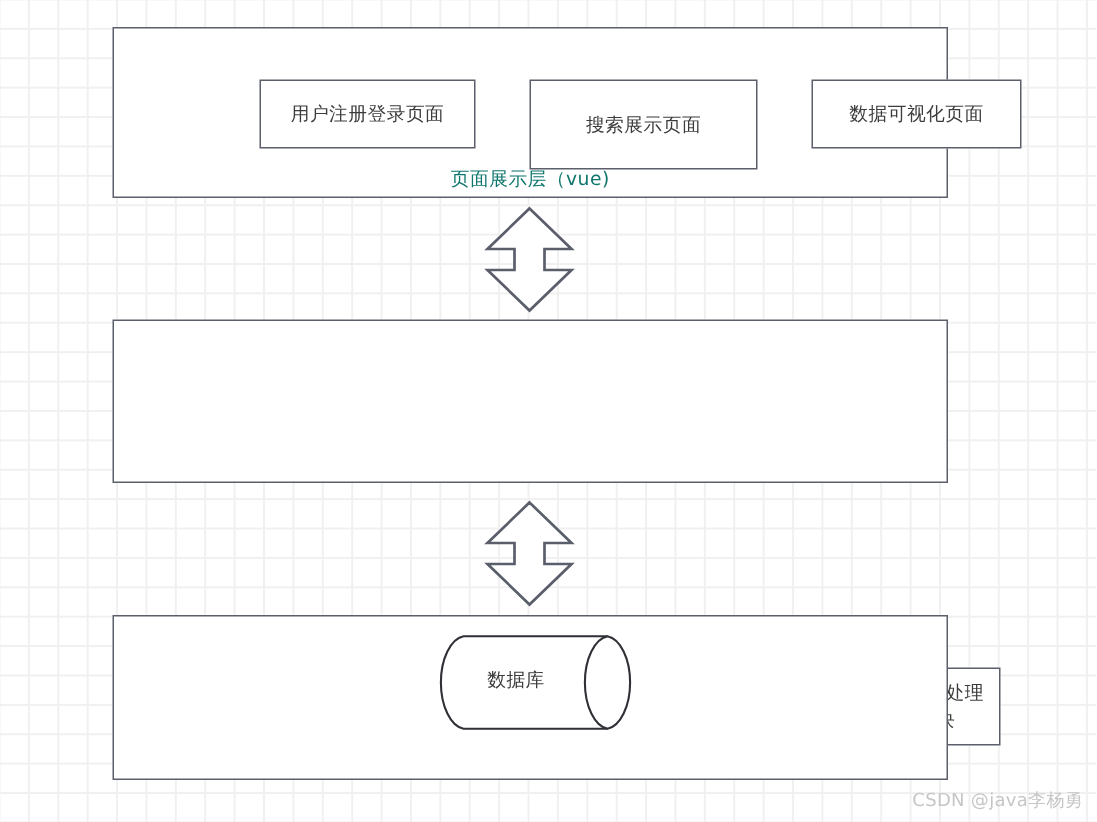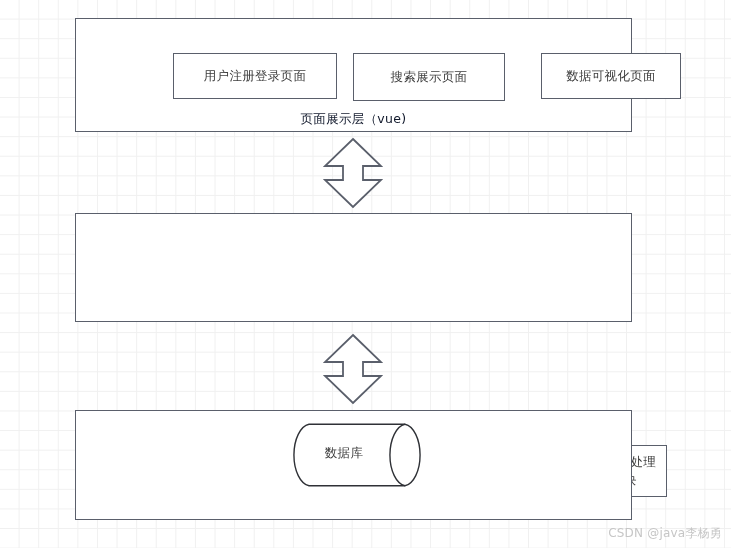--- a/index.html
+++ b/index.html
@@ -50,38 +50,38 @@
     align-items: center;
     justify-content: center;
     text-align: center;
     color: #3c3c3c;
     font-size: 12.5px;
     line-height: 1.42;
     letter-spacing: 0.3px;
   }
 
   
-  #box-register  { left: 97px;  top: 34px; width: 164px; height: 46px; }
-  #box-search    { left: 277px; top: 34px; width: 152px; height: 48px; }
+  #box-register  { left: 97px;  top: 34px; width: 144px; height: 46px; }
+  #box-search    { left: 277px; top: 34px; width: 152px; height: 60px; }
   #box-visualize { left: 465px; top: 34px; width: 140px; height: 46px; }
 
   
   #box-crawler    { left: 104px; top: 231px; width: 86px; height: 52px; }
   #box-pagemodule { left: 241px; top: 231px; width: 86px; height: 52px; }
   #box-behavior   { left: 378px; top: 231px; width: 86px; height: 52px; }
   #box-preprocess { left: 505px; top: 231px; width: 86px; height: 52px; }
 
   .module-box .wrap { padding: 0 4px; }
 
   
   .layer-caption {
     position: absolute;
     width: 100%;
     text-align: center;
-    color: #0f172a;
+    color: #0f766e;
     font-size: 12.5px;
     letter-spacing: 0.3px;
     white-space: nowrap;
   }
   #caption-presentation { left: 0; top: 92px; }
   #caption-business     { left: 0; top: 290px; }
 
   
   #db-cylinder {
     position: absolute;

